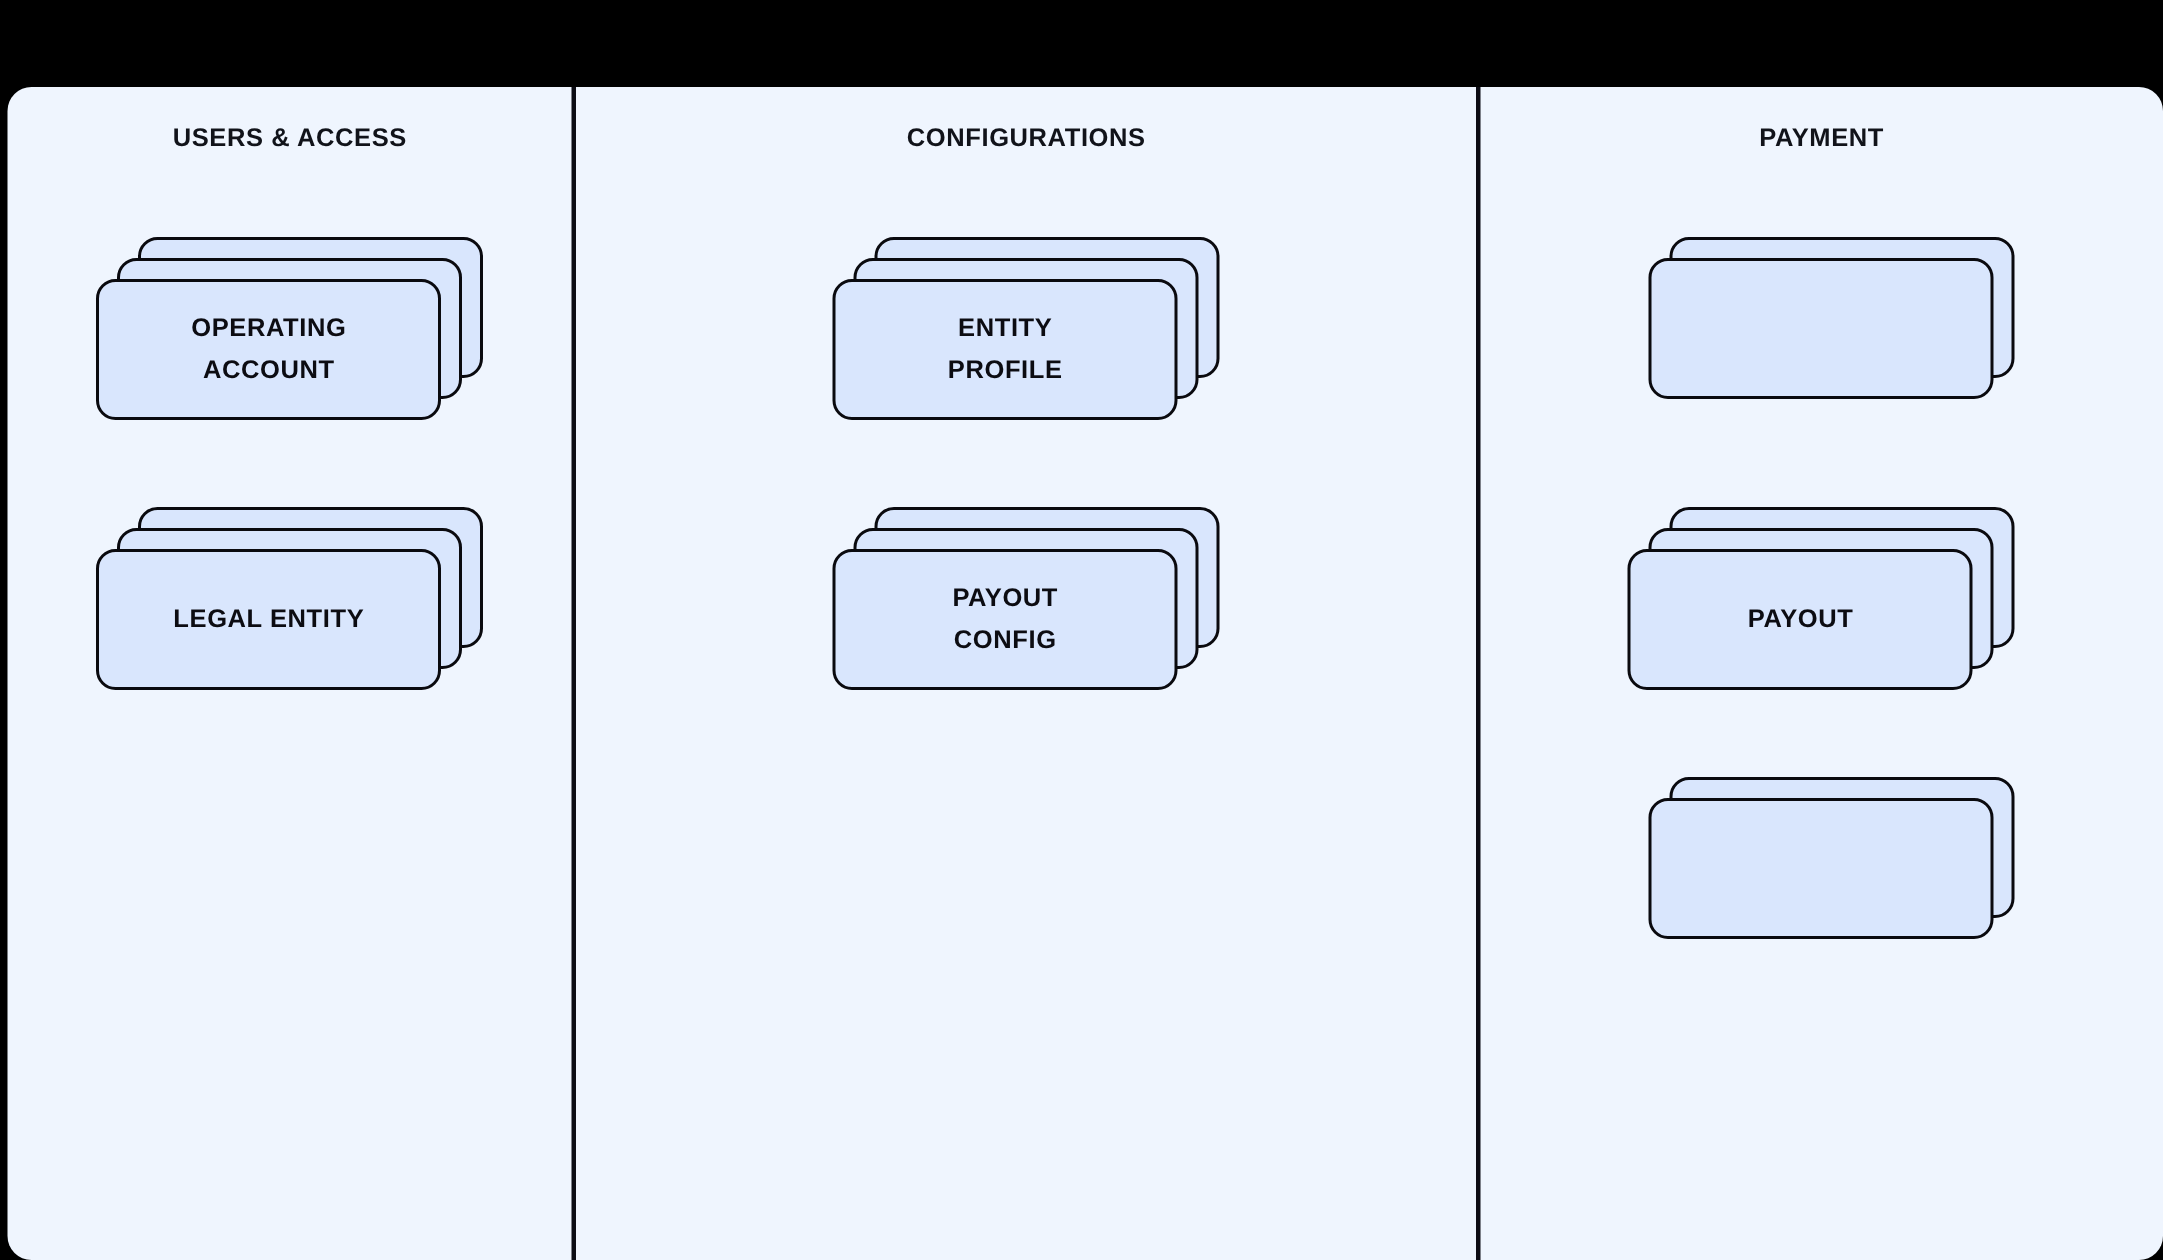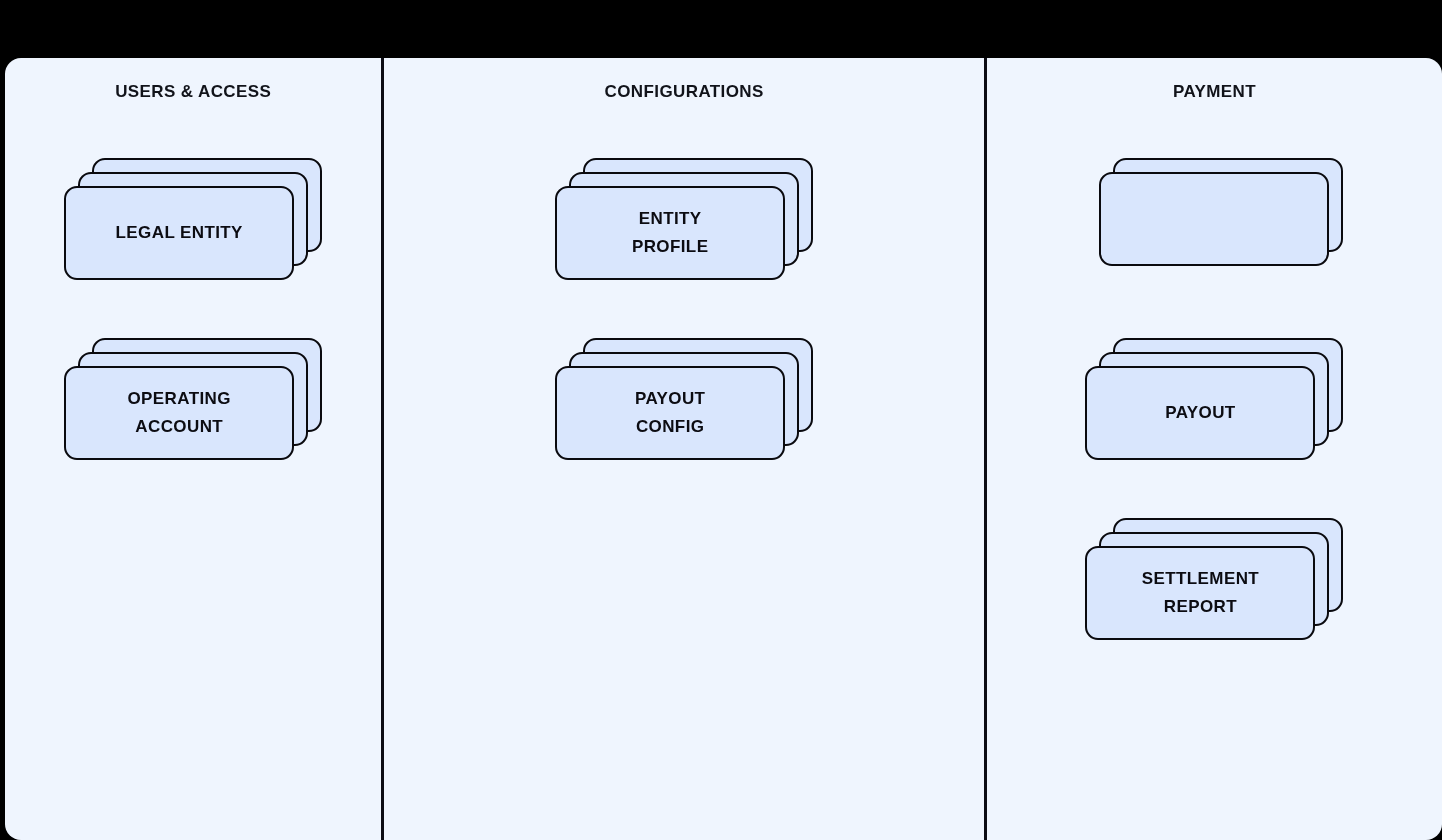--- a/index.html
+++ b/index.html
@@ -119,30 +119,30 @@
 
     <div class="column col-users">
       <div class="column-title">USERS &amp; ACCESS</div>
       <div class="stack-list">
 
 
         <div class="card-stack">
           <div class="card-layer back2"></div>
           <div class="card-layer back1"></div>
           <div class="card-layer front">
-            <span class="card-label">LEGAL ENTITY</span>
-          </div>
-        </div>
-
-        <div class="card-stack">
-          <div class="card-layer back2"></div>
-          <div class="card-layer back1"></div>
-          <div class="card-layer front">
             <span class="card-label">OPERATING
 ACCOUNT</span>
+          </div>
+        </div>
+
+        <div class="card-stack">
+          <div class="card-layer back2"></div>
+          <div class="card-layer back1"></div>
+          <div class="card-layer front">
+            <span class="card-label">LEGAL ENTITY</span>
           </div>
         </div>
 
       </div>
     </div>
 
     <div class="col-divider"></div>
 
     <div class="column col-configs">
       <div class="column-title">CONFIGURATIONS</div>
@@ -185,23 +185,19 @@
           <div class="card-layer back2"></div>
           <div class="card-layer back1"></div>
           <div class="card-layer front">
             <span class="card-label">PAYOUT</span>
           </div>
         </div>
 
         <div class="card-stack">
           <div class="card-layer back2"></div>
           <div class="card-layer back1"></div>
-          <div class="card-layer front">
-            <span class="card-label">SETTLEMENT
-REPORT</span>
-          </div>
         </div>
 
       </div>
     </div>
 
   </div>
 </div>
 
 </body></html>

